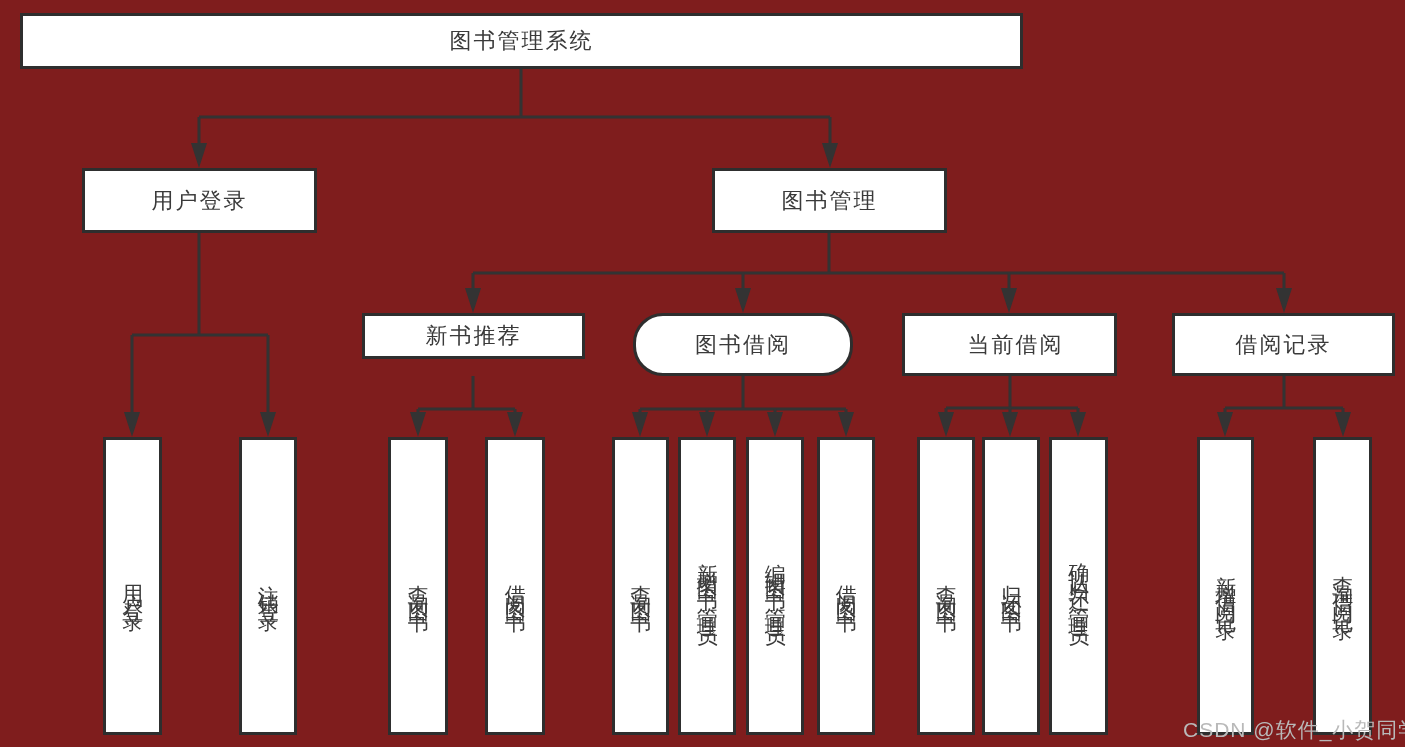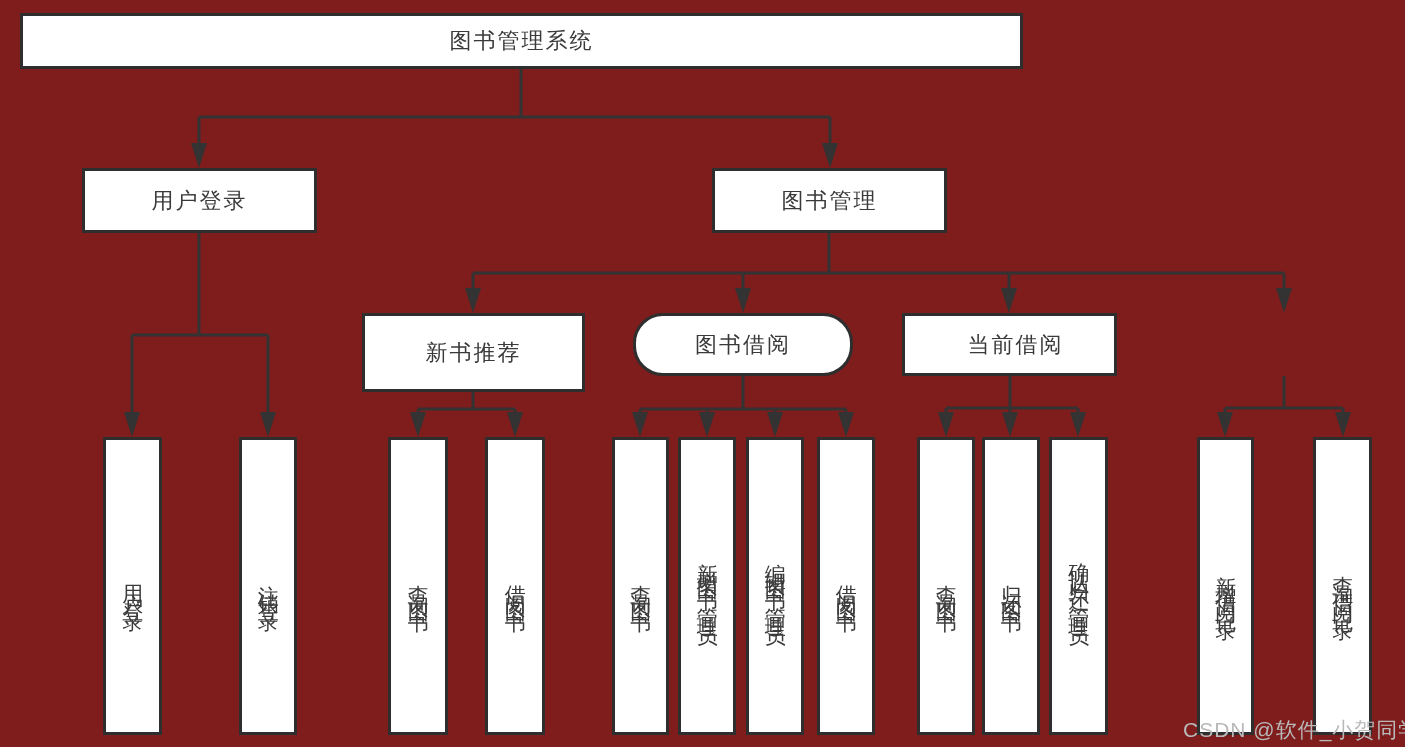--- a/index.html
+++ b/index.html
@@ -102,23 +102,24 @@
       <line x1="1343" y1="408" x2="1343" y2="416"></line>
       <polygon points="1335,412 1351,412 1343,437" stroke="none"></polygon>
     </g>
   </svg>
 
   <div class="node h" style="left:20px; top:13px; width:1003px; height:56px;">图书管理系统</div>
 
   <div class="node h" style="left:82px; top:168px; width:235px; height:65px;">用户登录</div>
   <div class="node h" style="left:712px; top:168px; width:235px; height:65px;">图书管理</div>
 
-  <div class="node h" style="left:362px; top:313px; width:223px; height:79px;">新书推荐</div>
+  <div class="node h" style="left:362px; top:313px; width:223px; height:46px;">新书推荐</div>
   <div class="node h" style="left:633px; top:313px; width:220px; height:63px;border-radius:30px;">图书借阅</div>
   <div class="node h" style="left:902px; top:313px; width:215px; height:63px;padding-left:12px;">当前借阅</div>
+  <div class="node h" style="left:1172px; top:313px; width:223px; height:63px;">借阅记录</div>
 
   <div class="node" style="left:103px; top:437px; width:59px; height:298px;">
     <span class="vtext">用户登录</span>
   </div>
   <div class="node" style="left:239px; top:437px; width:58px; height:298px;">
     <span class="vtext">注销登录</span>
   </div>
 
   <div class="node" style="left:388px; top:437px; width:60px; height:298px;">
     <span class="vtext">查询图书</span>

